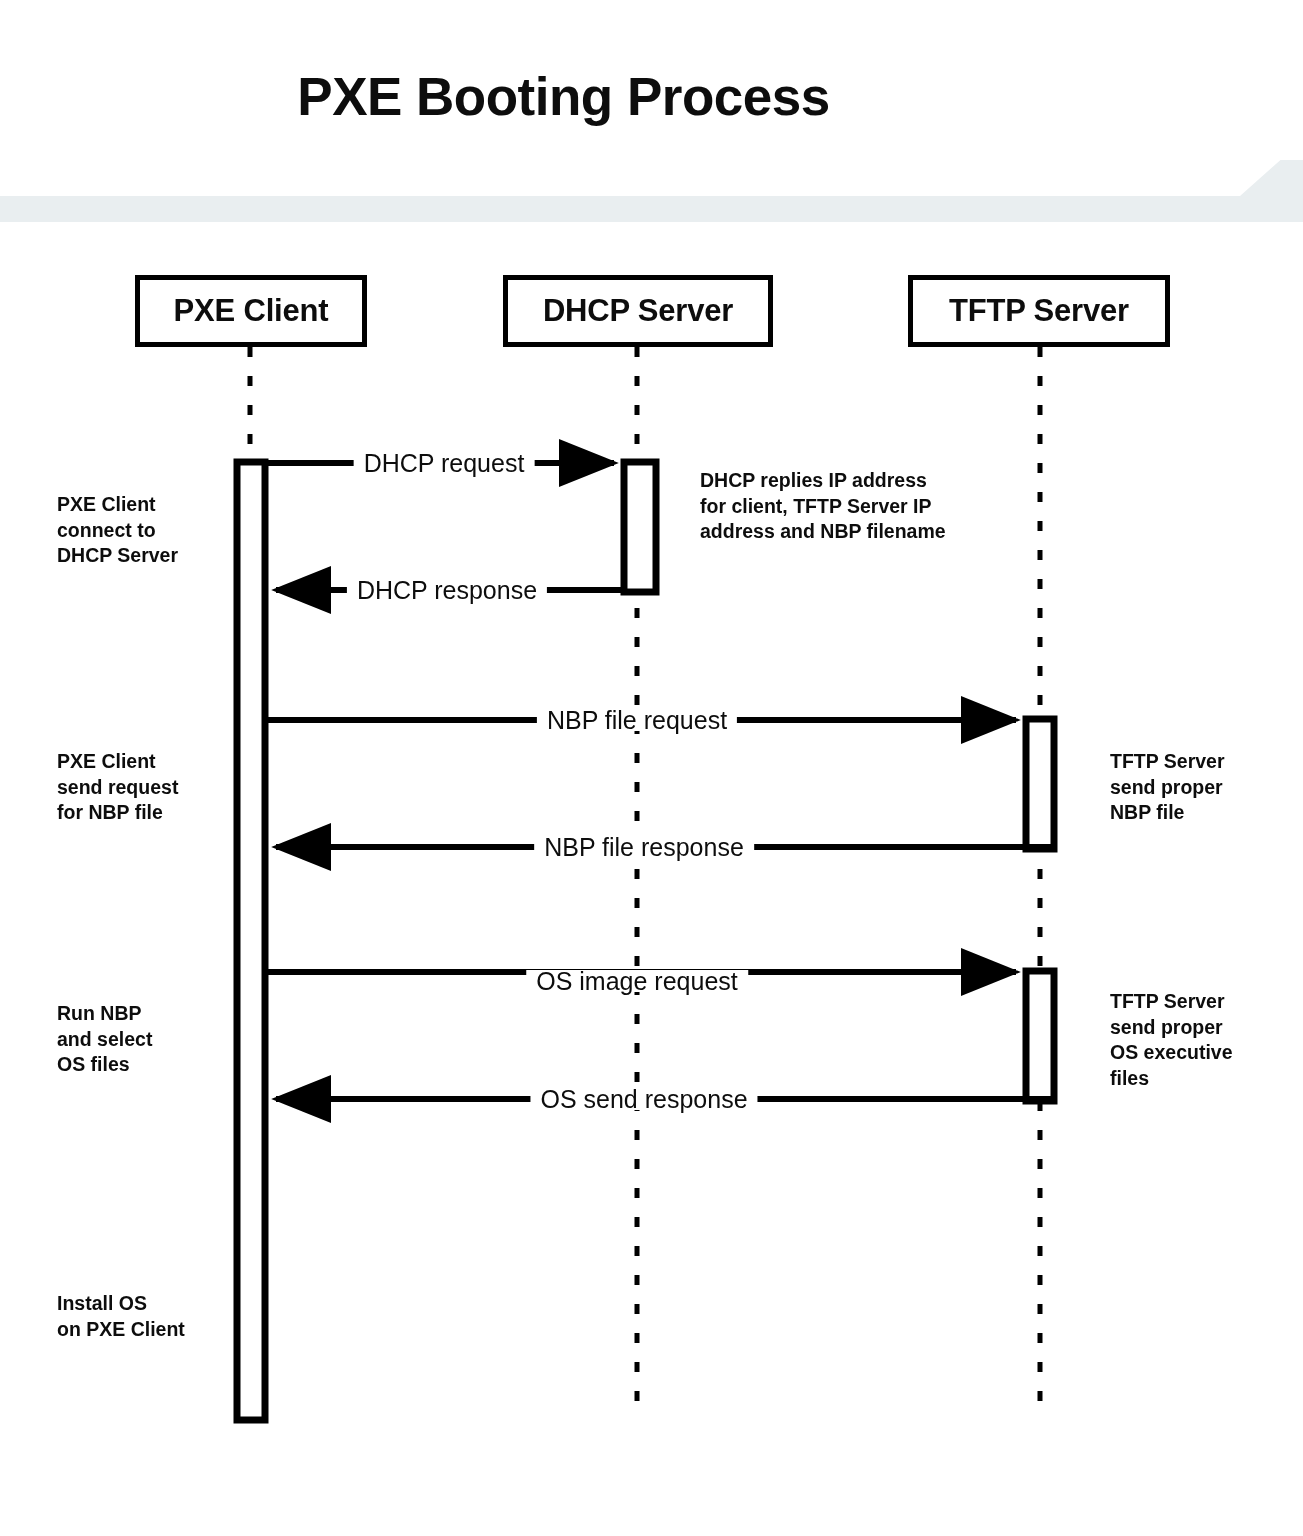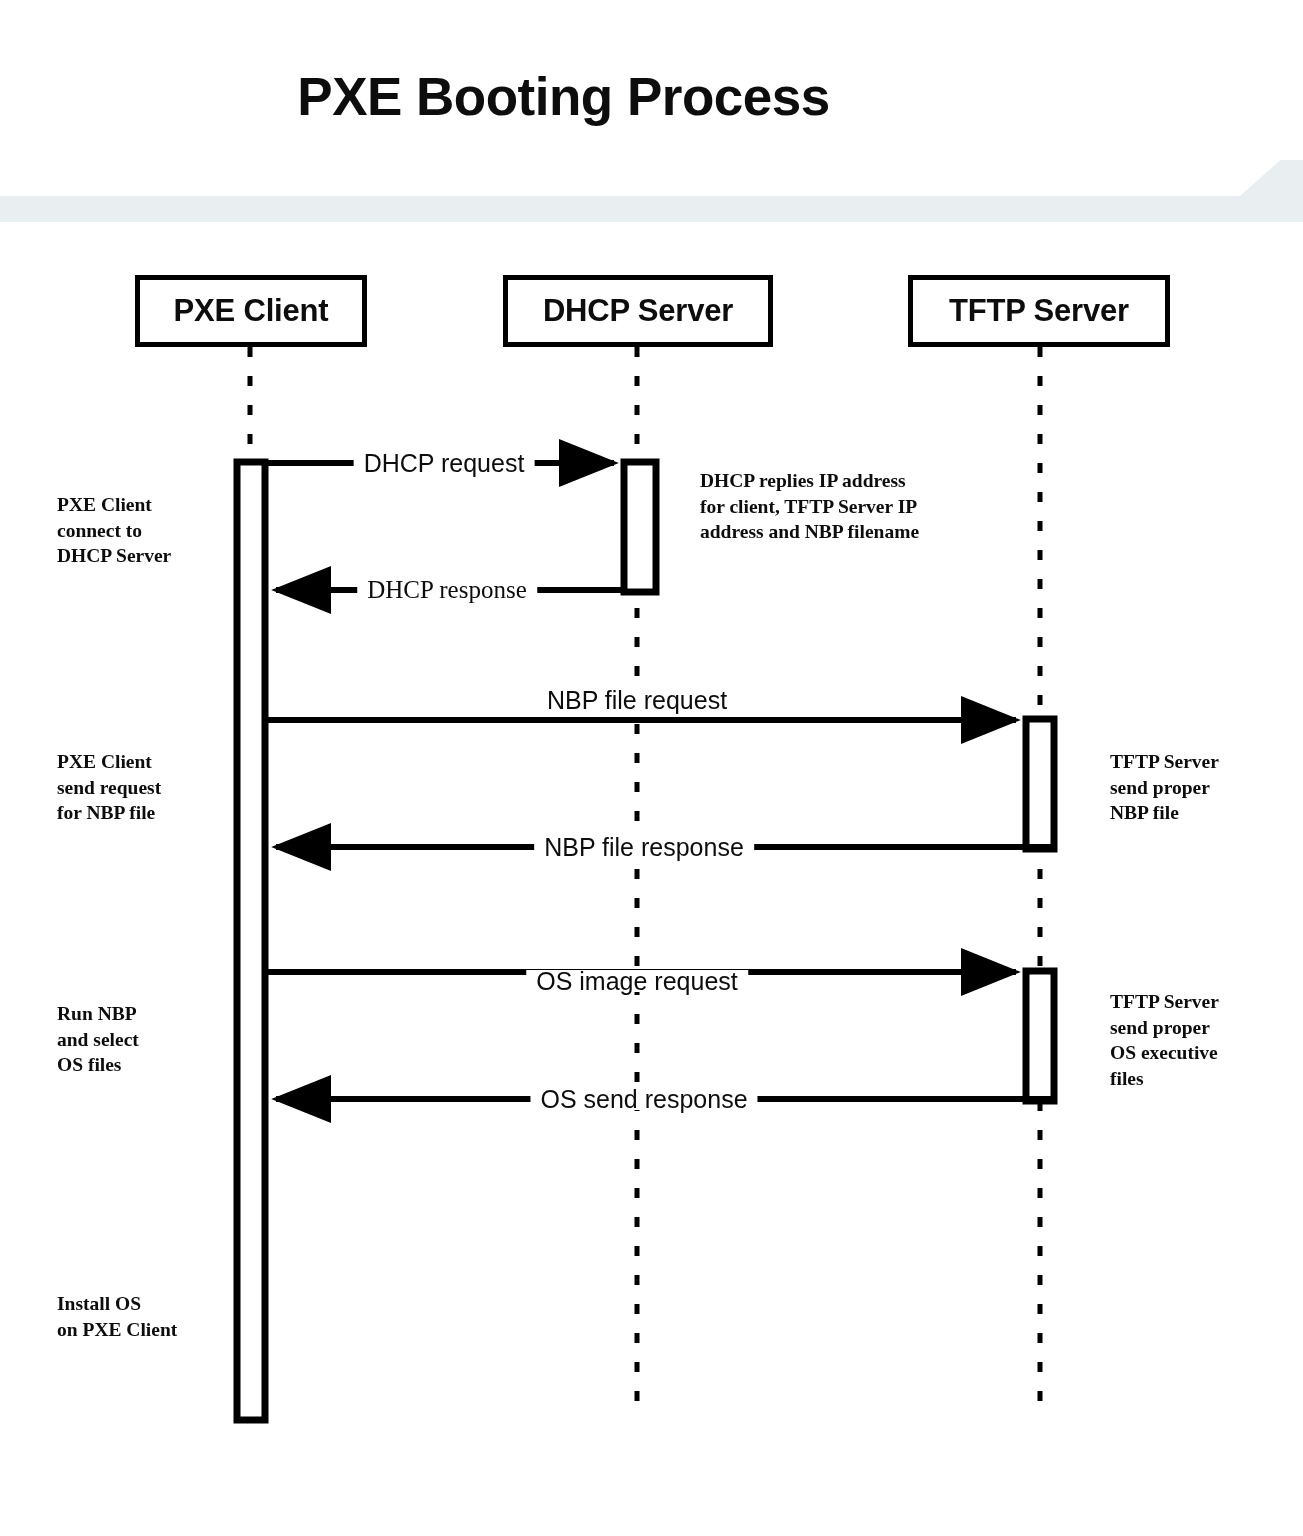--- a/index.html
+++ b/index.html
@@ -69,21 +69,21 @@
   }
 
   
   .note {
     position: absolute;
     font-size: 19.5px;
     line-height: 25.5px;
     color: #0d0d0d;
     white-space: pre-line;
   }
-  .note.bold { font-weight: 700; font-family: Liberation Serif, serif; }
+  .note.bold { font-weight: 700; }
   .note.reg  { font-weight: 400; }
 
   
   .msg-label {
     position: absolute;
     font-size: 25px;
     font-weight: 400;
     color: #0d0d0d;
     background: #ffffff;
     padding: 0 10px;
@@ -143,23 +143,23 @@
 <div class="lifeline-head" style="left:503px; top:275px; width:270px;">
   <span class="label">DHCP Server</span>
 </div>
 
 <div class="lifeline-head" style="left:908px; top:275px; width:262px;">
   <span class="label">TFTP Server</span>
 </div>
 
 <div class="msg-label" style="left:444px; top:463px;">DHCP request</div>
 
-<div class="msg-label" style="left:447px; top:590px;font-family:Liberation Serif, serif;">DHCP response</div>
+<div class="msg-label" style="left:447px; top:590px;">DHCP response</div>
 
-<div class="msg-label" style="left:637px; top:700px;">NBP file request</div>
+<div class="msg-label" style="left:637px; top:720px;">NBP file request</div>
 
 <div class="msg-label" style="left:644px; top:847px;">NBP file response</div>
 
 <div class="msg-label" style="left:637px; top:972px;margin-top:9px;">OS image request</div>
 
 <div class="msg-label" style="left:644px; top:1099px;">OS send response</div>
 
 <div class="note bold" style="left:57px; top:492px;">PXE Client
 connect to
 DHCP Server</div>

